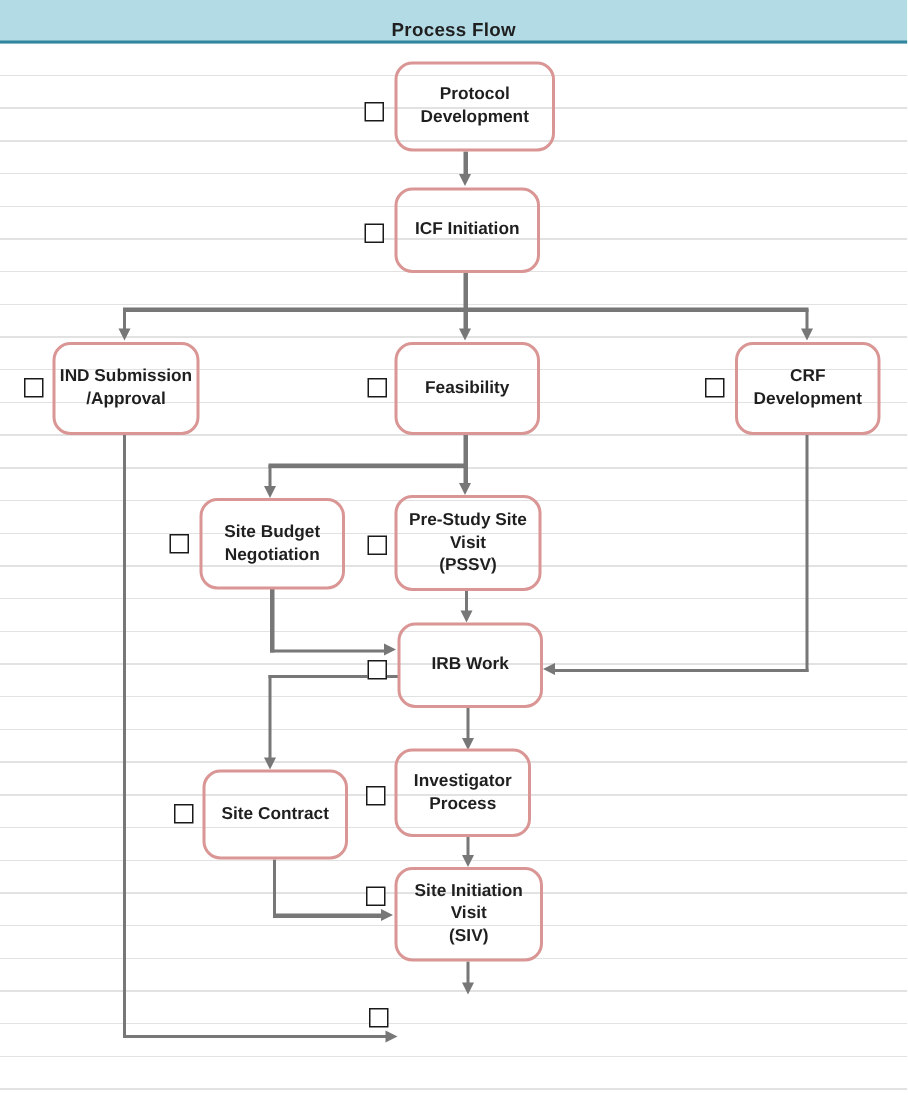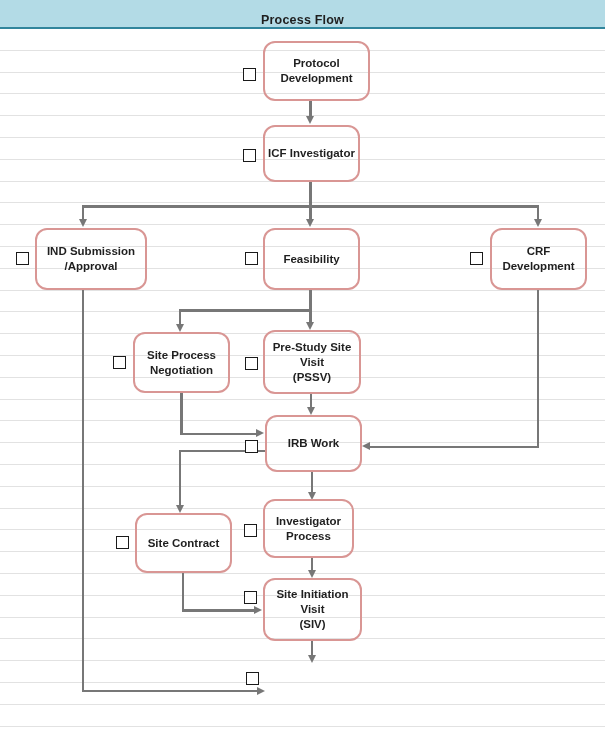--- a/index.html
+++ b/index.html
@@ -106,39 +106,39 @@
   <div class="vl" style="left:81.75px;top:290px;height:402px"></div>
   <div class="hl" style="left:81.75px;top:689.75px;width:176px"></div>
   <div class="arr right" style="left:257px;top:686.5px"></div>
 
   <div class="node" style="left:263px;top:41px;width:107px;height:60px">
     <span class="nl">Protocol</span>
     <span class="nl">Development</span>
   </div>
 
   <div class="node" style="left:263px;top:125px;width:97px;height:57px">
-    <span class="nl">ICF Investigator</span>
+    <span class="nl">ICF Initiation</span>
   </div>
 
-  <div class="node" style="left:35px;top:228px;width:112px;height:62px">
+  <div class="node" style="left:35px;top:228px;width:98px;height:62px">
     <span class="nl">IND Submission</span>
     <span class="nl">/Approval</span>
   </div>
 
   <div class="node" style="left:263px;top:228px;width:97px;height:62px">
     <span class="nl">Feasibility</span>
   </div>
 
   <div class="node" style="left:490px;top:228px;width:97px;height:62px">
     <span class="nl">CRF</span>
     <span class="nl">Development</span>
   </div>
 
   <div class="node" style="left:133px;top:332px;width:97px;height:61px">
-    <span class="nl">Site Process</span>
+    <span class="nl">Site Budget</span>
     <span class="nl">Negotiation</span>
   </div>
 
   <div class="node" style="left:263px;top:330px;width:98px;height:64px">
     <span class="nl">Pre-Study Site</span>
     <span class="nl">Visit</span>
     <span class="nl">(PSSV)</span>
   </div>
 
   <div class="node" style="left:135px;top:513px;width:97px;height:60px">

